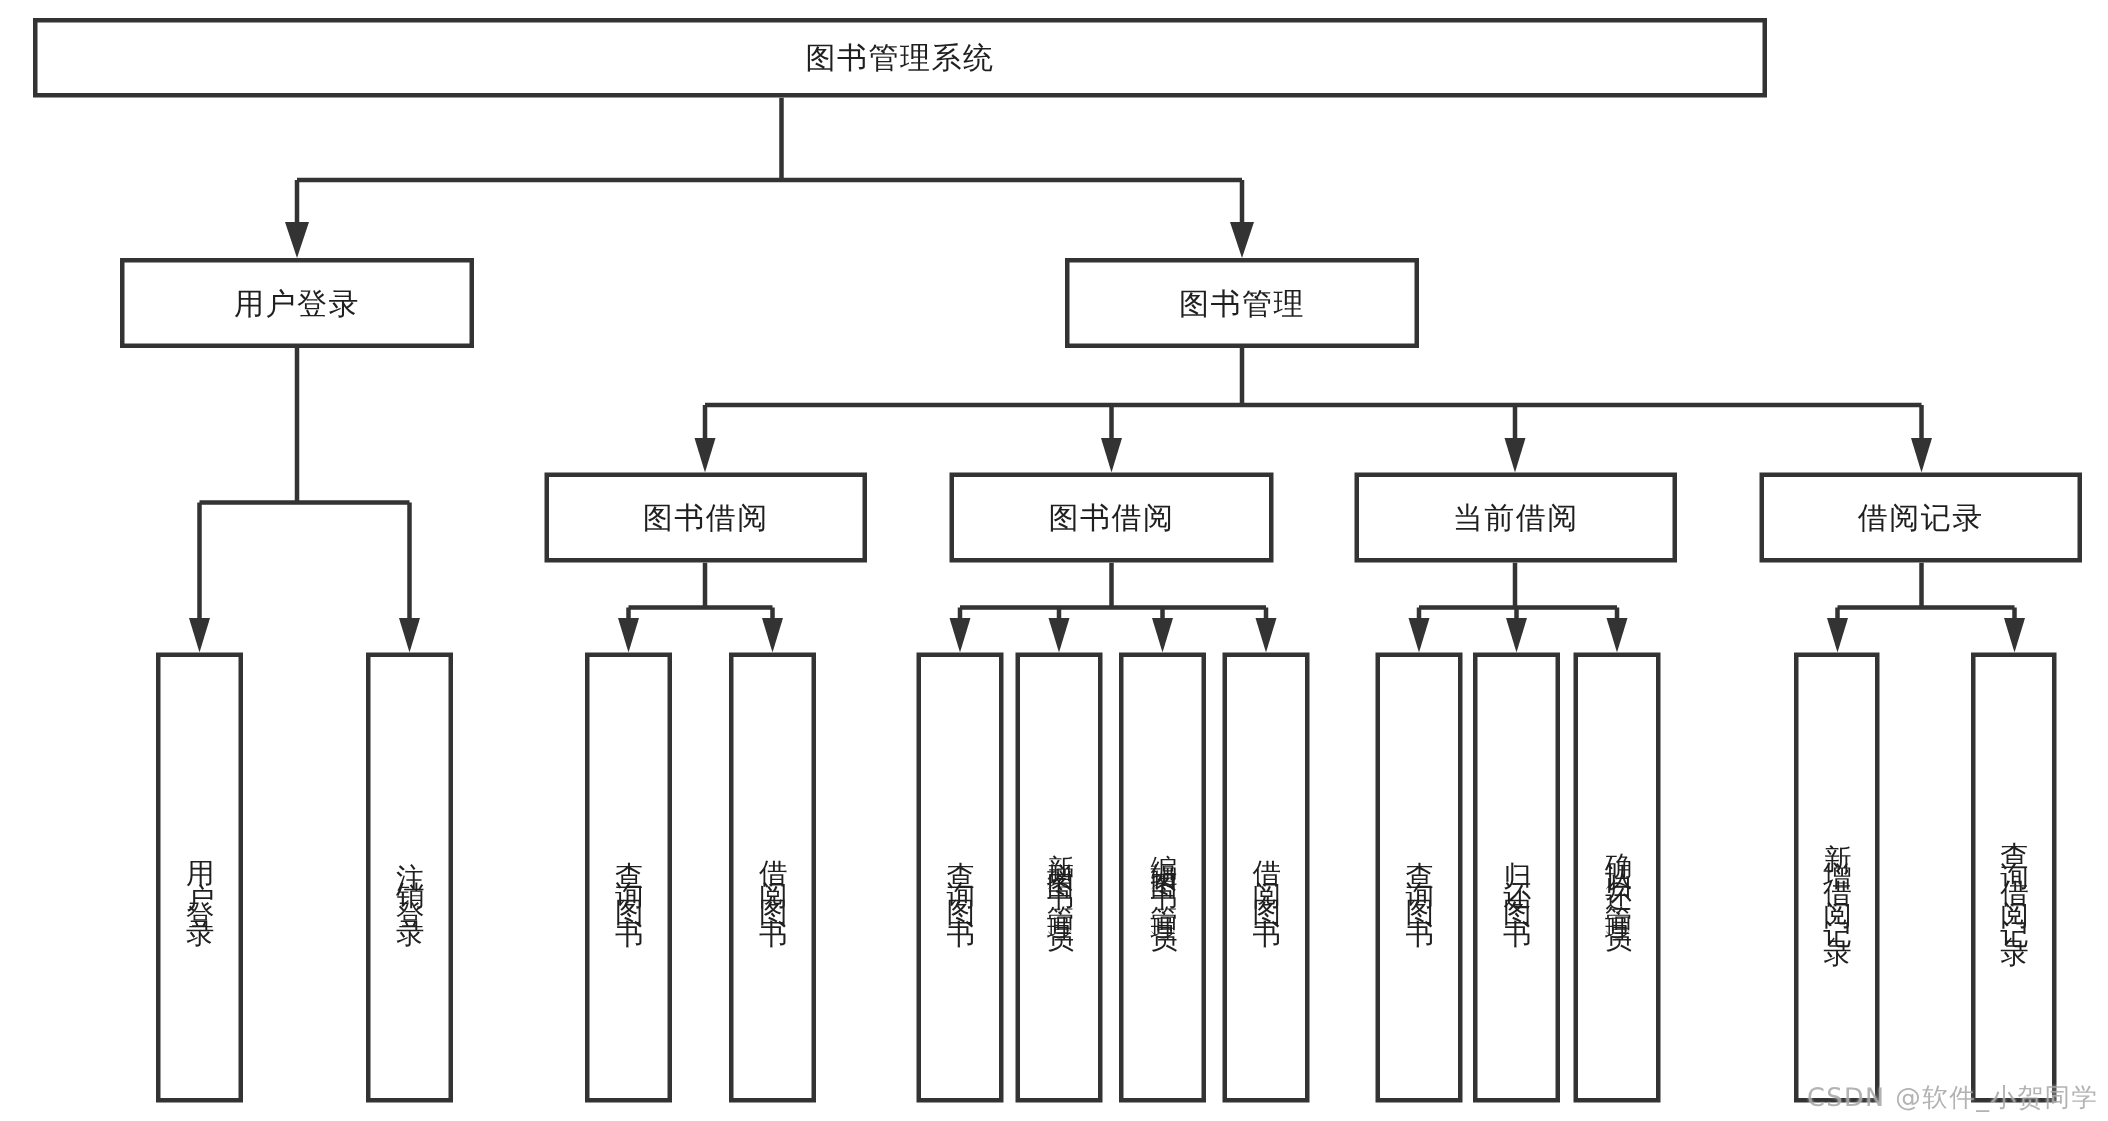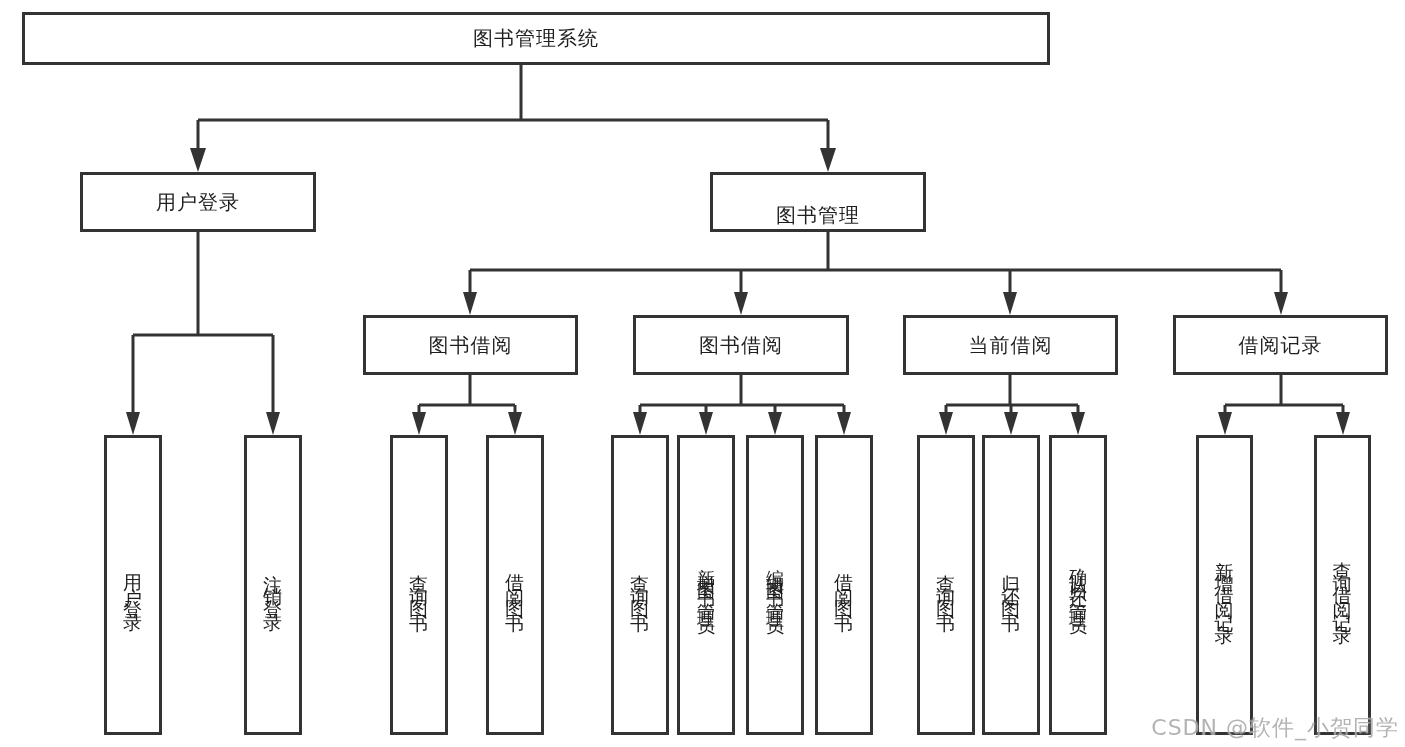--- a/index.html
+++ b/index.html
@@ -48,44 +48,44 @@
     letter-spacing: 13px;
     line-height: 1;
     color: var(--text);
     white-space: nowrap;
   }
   .vbox .vlabel.long {
     font-size: 18px;
     letter-spacing: 7px;
   }
   
-  .n-root { left: 22px;  top: 12px;  width: 1028px; height: 53px; }
+  .n-root { left: 22px;  top: 12px;  width: 1156px; height: 53px; }
   
   .n-login { left: 80px;  top: 172px; width: 236px; height: 60px; }
-  .n-mgmt  { left: 710px; top: 172px; width: 216px; height: 60px; align-items: flex-end; }
+  .n-mgmt  { left: 710px; top: 172px; width: 236px; height: 60px; }
   
   .n-new   { left: 363px;  top: 315px; width: 215px; height: 60px; }
   .n-bor   { left: 633px;  top: 315px; width: 216px; height: 60px; text-align: center; }
   .n-cur   { left: 903px;  top: 315px; width: 215px; height: 60px; }
   .n-rec   { left: 1173px; top: 315px; width: 215px; height: 60px; }
   
   .vbox { top: 435px; width: 58px; height: 300px; }
   .lf-a1 { left: 104px; }  .lf-a2 { left: 244px; }
   .lf-b1 { left: 390px; }  .lf-b2 { left: 486px; }
   .lf-c1 { left: 611px; }  .lf-c2 { left: 677px; }
   .lf-c3 { left: 746px; }  .lf-c4 { left: 815px; }
   .lf-d1 { left: 917px; }  .lf-d2 { left: 982px; }
   .lf-d3 { left: 1049px; }
   .lf-e1 { left: 1196px; width: 57px; }
   .lf-e2 { left: 1314px; width: 57px; }
   .watermark {
     position: absolute;
     right: 6px;
     bottom: 4px;
-    font-size: 22px;
+    font-size: 17px;
     color: var(--watermark);
     opacity: 0.9;
     letter-spacing: 1px;
     text-shadow: 0 0 2px rgba(255,255,255,0.8);
     margin-left: 37px;
   }
 </style>
 </head>
 <body>
 

